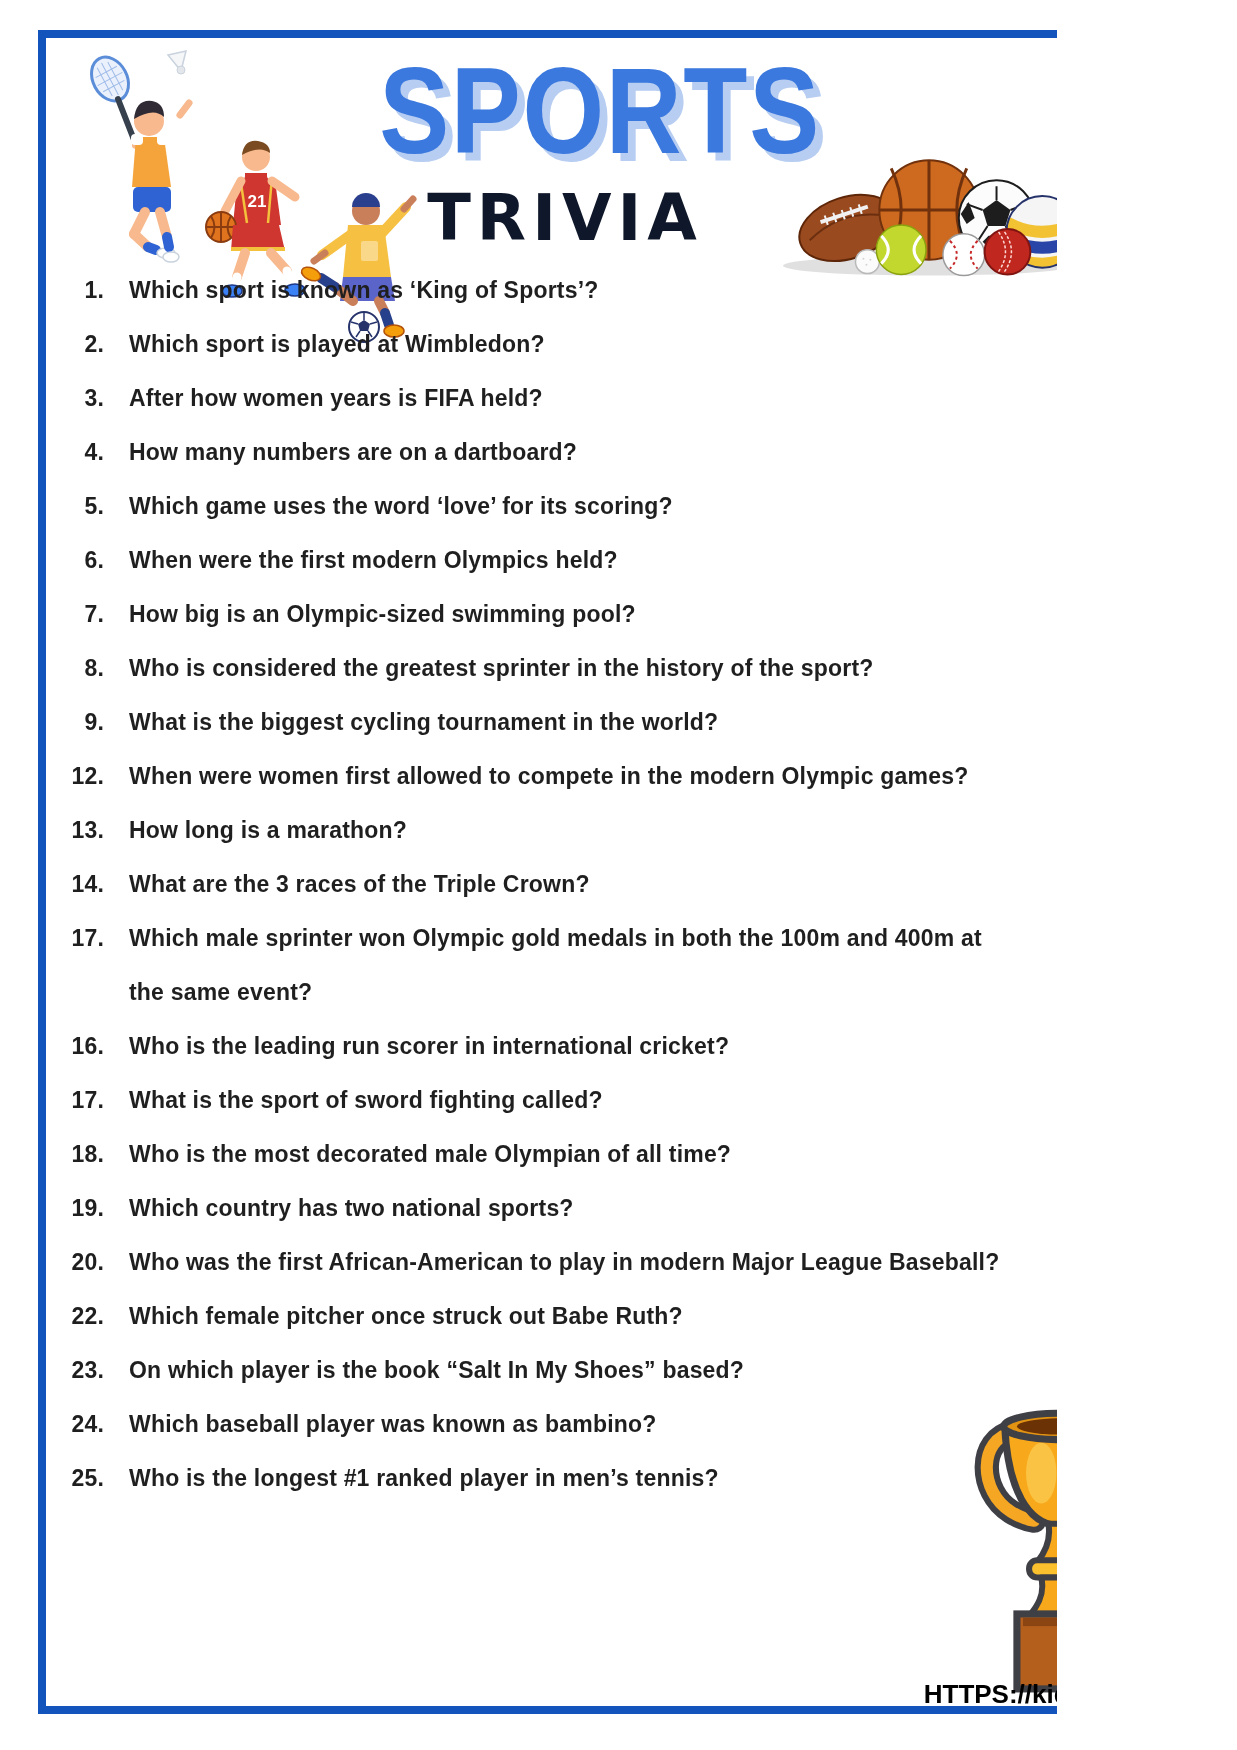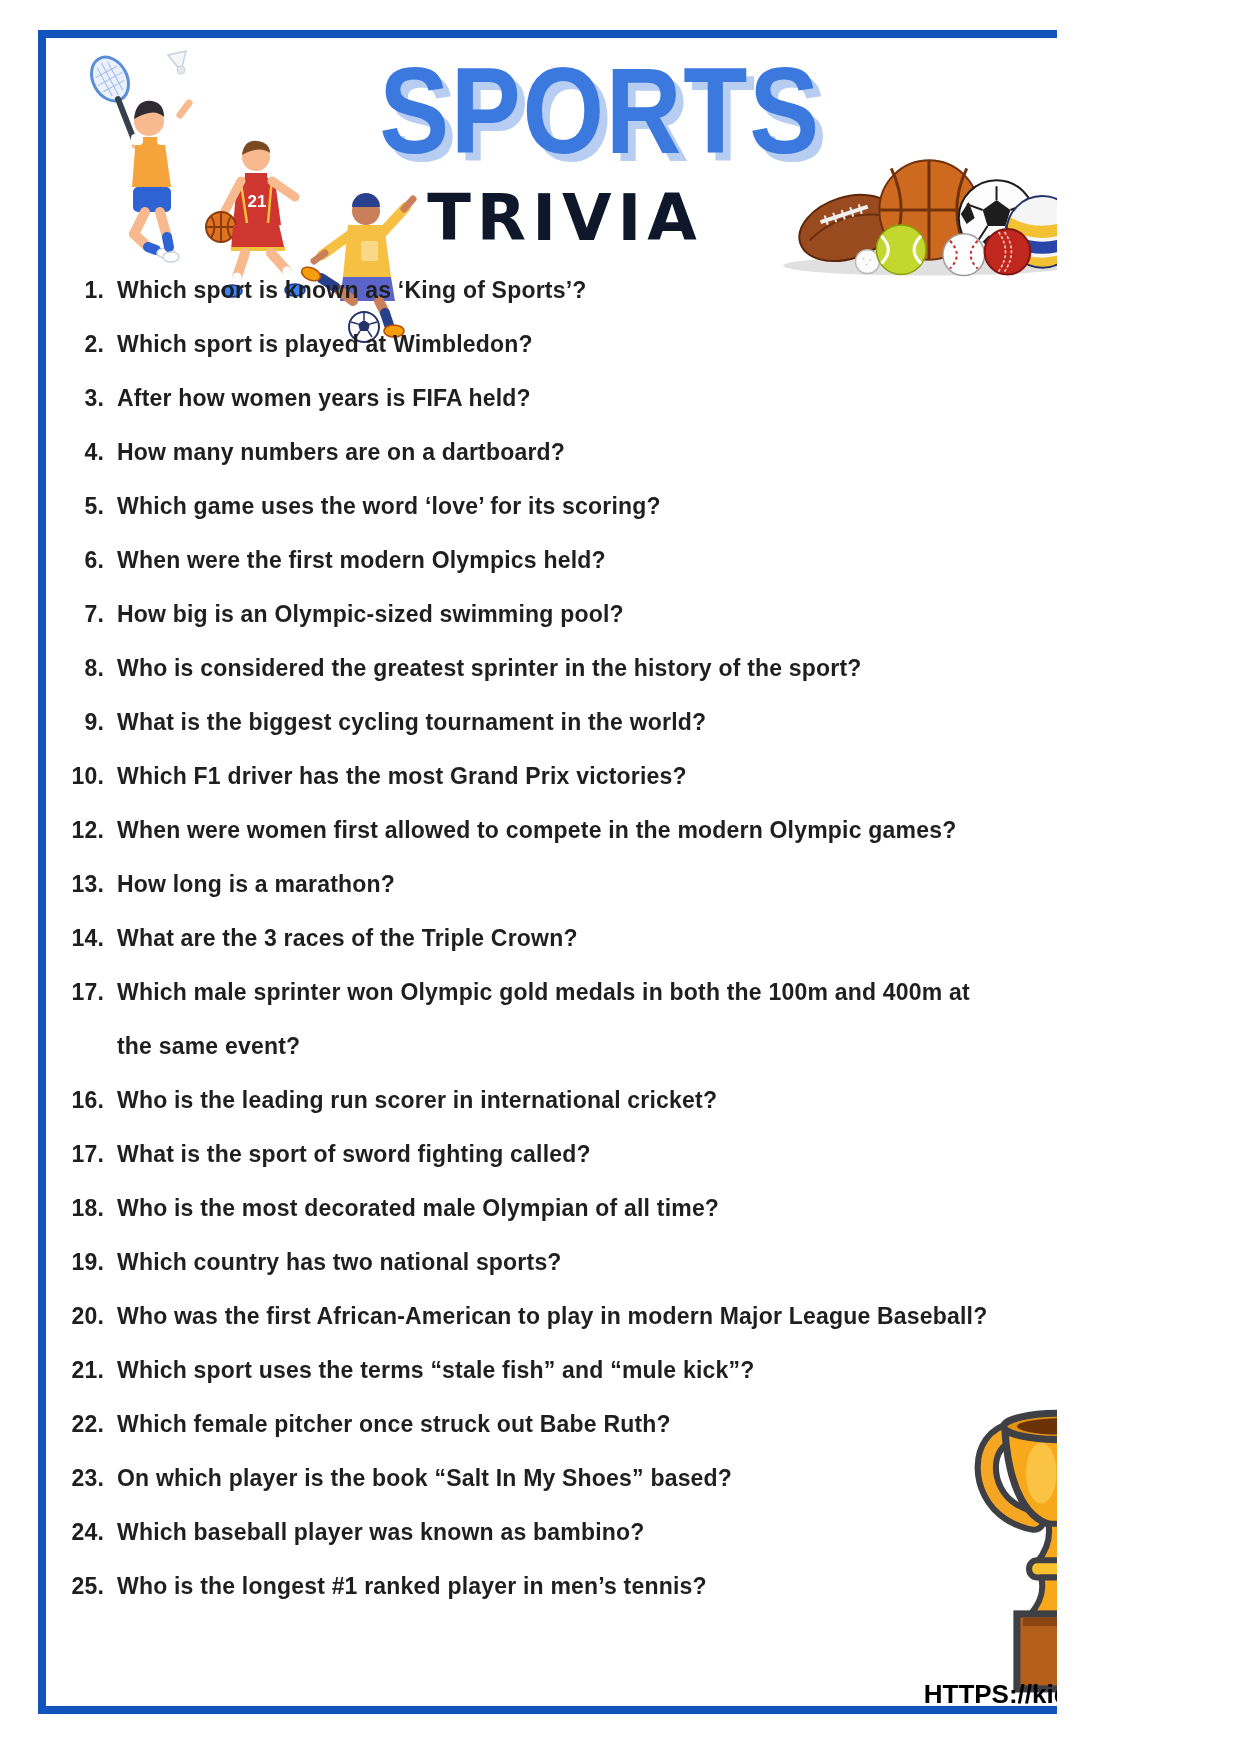--- a/index.html
+++ b/index.html
@@ -13,21 +13,21 @@
          text-shadow:9px 8px 0 #b7cdf1;transform:scaleX(.86);transform-origin:center;
          line-height:1;white-space:nowrap;}
   #subtitle{position:absolute;left:400px;top:186px;width:330px;text-align:center;
             font-family:"DejaVu Sans",sans-serif;font-size:64px;font-weight:bold;
             letter-spacing:6px;color:#0f172a;line-height:1;white-space:nowrap;}
   .deco{position:absolute;}
   
   #questions-list{position:absolute;left:58px;top:263px;width:1080px;}
   .q{display:flex;line-height:54px;font-size:23px;font-weight:bold;color:#1f1f1f;letter-spacing:.2px;}
   .qnum{flex:none;width:46px;text-align:right;margin-right:13px;}
-  .qtext{flex:1;max-width:1000px;}
+  .qtext{flex:1;max-width:1000px;margin-left:12px;}
   .qtext .cont{display:block;}
   
   #footer{position:absolute;left:46px;top:1667px;width:1145px;text-align:right;
           line-height:54px;font-size:26px;font-weight:bold;color:#000;}
 </style>
 </head>
 <body>
 
 <div id="page">
   <div id="frame"></div>
@@ -193,24 +193,20 @@
       </div>
       <div class="q">
         <span class="qnum">8.</span>
         <span class="qtext">Who is considered the greatest sprinter in the history of the sport?</span>
       </div>
       <div class="q">
         <span class="qnum">9.</span>
         <span class="qtext">What is the biggest cycling tournament in the world?</span>
       </div>
       <div class="q">
-        <span class="qnum">10.</span>
-        <span class="qtext">Which F1 driver has the most Grand Prix victories?</span>
-      </div>
-      <div class="q">
         <span class="qnum">12.</span>
         <span class="qtext">When were women first allowed to compete in the modern Olympic games?</span>
       </div>
       <div class="q">
         <span class="qnum">13.</span>
         <span class="qtext">How long is a marathon?</span>
       </div>
       <div class="q">
         <span class="qnum">14.</span>
         <span class="qtext">What are the 3 races of the Triple Crown?</span>
@@ -231,24 +227,20 @@
         <span class="qnum">18.</span>
         <span class="qtext">Who is the most decorated male Olympian of all time?</span>
       </div>
       <div class="q">
         <span class="qnum">19.</span>
         <span class="qtext">Which country has two national sports?</span>
       </div>
       <div class="q">
         <span class="qnum">20.</span>
         <span class="qtext">Who was the first African-American to play in modern Major League Baseball?</span>
-      </div>
-      <div class="q">
-        <span class="qnum">21.</span>
-        <span class="qtext">Which sport uses the terms “stale fish” and “mule kick”?</span>
       </div>
       <div class="q">
         <span class="qnum">22.</span>
         <span class="qtext">Which female pitcher once struck out Babe Ruth?</span>
       </div>
       <div class="q">
         <span class="qnum">23.</span>
         <span class="qtext">On which player is the book “Salt In My Shoes” based?</span>
       </div>
       <div class="q">

